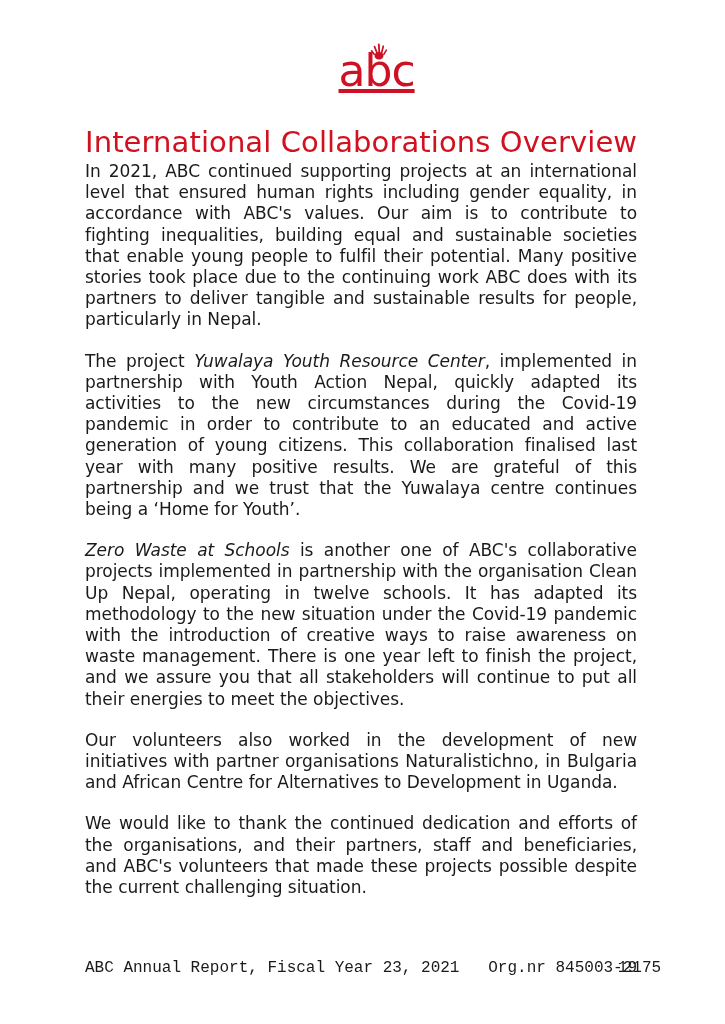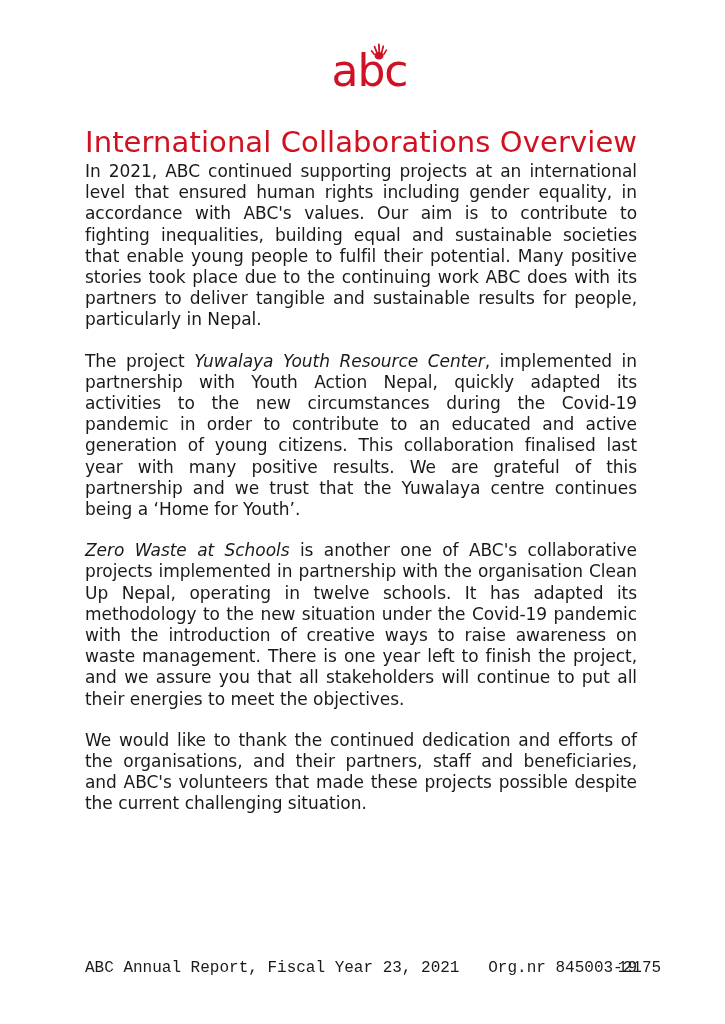--- a/index.html
+++ b/index.html
@@ -33,30 +33,31 @@
     align-items: flex-start;
     justify-content: center;
   }
   .logo {
     position: relative;
     width: 80px;
     height: 58px;
   }
   .logo-text {
     position: absolute;
-    left: 7px;
+    left: 16px;
     top: 4px;
     width: 80px;
-    text-align: center;
+    text-align: left;
     font-family: "DejaVu Sans", sans-serif;
     font-size: 44px;
     line-height: 50px;
     font-weight: 400;
     color: #cf1125;
     letter-spacing: -1px;
+    text-decoration: underline;
   }
   .logo-hand {
     position: absolute;
     left: 46px;
     top: 0px;
     width: 20px;
     height: 18px;
   }
 
   
@@ -145,20 +146,21 @@
       </svg>
     </div>
   </div>
 
   <h1 class="doc-title" style="color: rgb(209, 17, 31);">International Collaborations Overview</h1>
 
   <div class="body-col">
     <p class="para"><span>In 2021, ABC continued supporting projects at an international level that ensured human rights including gender equality, in accordance with ABC's  values.  Our aim is to contribute to fighting inequalities, building equal and sustainable societies that enable young people to fulfil their potential. Many positive stories took place due to the continuing work ABC does with its partners to deliver tangible and sustainable results for people, particularly in Nepal.</span></p>
     <p class="para"><span>The   project </span><span class="it">Yuwalaya Youth Resource Center</span><span>, implemented in partnership with Youth Action Nepal,  quickly adapted its activities to the new circumstances during  the Covid-19 pandemic in order to contribute to an educated and active generation of young citizens. This collaboration finalised last year with many positive results.    We are grateful of this partnership and we trust that the Yuwalaya centre continues being a ‘Home for Youth’.</span></p>
     <p class="para"><span class="it">Zero Waste at Schools</span><span> is another one of ABC's collaborative projects implemented in partnership with the organisation Clean Up Nepal, operating in twelve schools. It has adapted its methodology to the new situation under the Covid-19 pandemic with the introduction of creative ways to raise awareness on waste management.  There is one year left to finish the project, and we assure you that all stakeholders will continue to put all their  energies to meet the objectives.</span></p>
+    <p class="para"><span>Our volunteers also worked in the development of new initiatives with partner organisations Naturalistichno, in Bulgaria and African Centre for Alternatives to Development in Uganda.</span></p>
     <p class="para"><span>We would like to thank the continued dedication and efforts of the organisations, and their partners, staff and beneficiaries, and ABC's volunteers that made these projects possible despite the current challenging situation.</span></p>
   </div>
 
   <div class="footer">
     <span class="footer-center">ABC Annual Report, Fiscal Year 23, 2021   Org.nr 845003-2175</span>
     <span class="footer-page">19</span>
   </div>
 
 </div>
 

